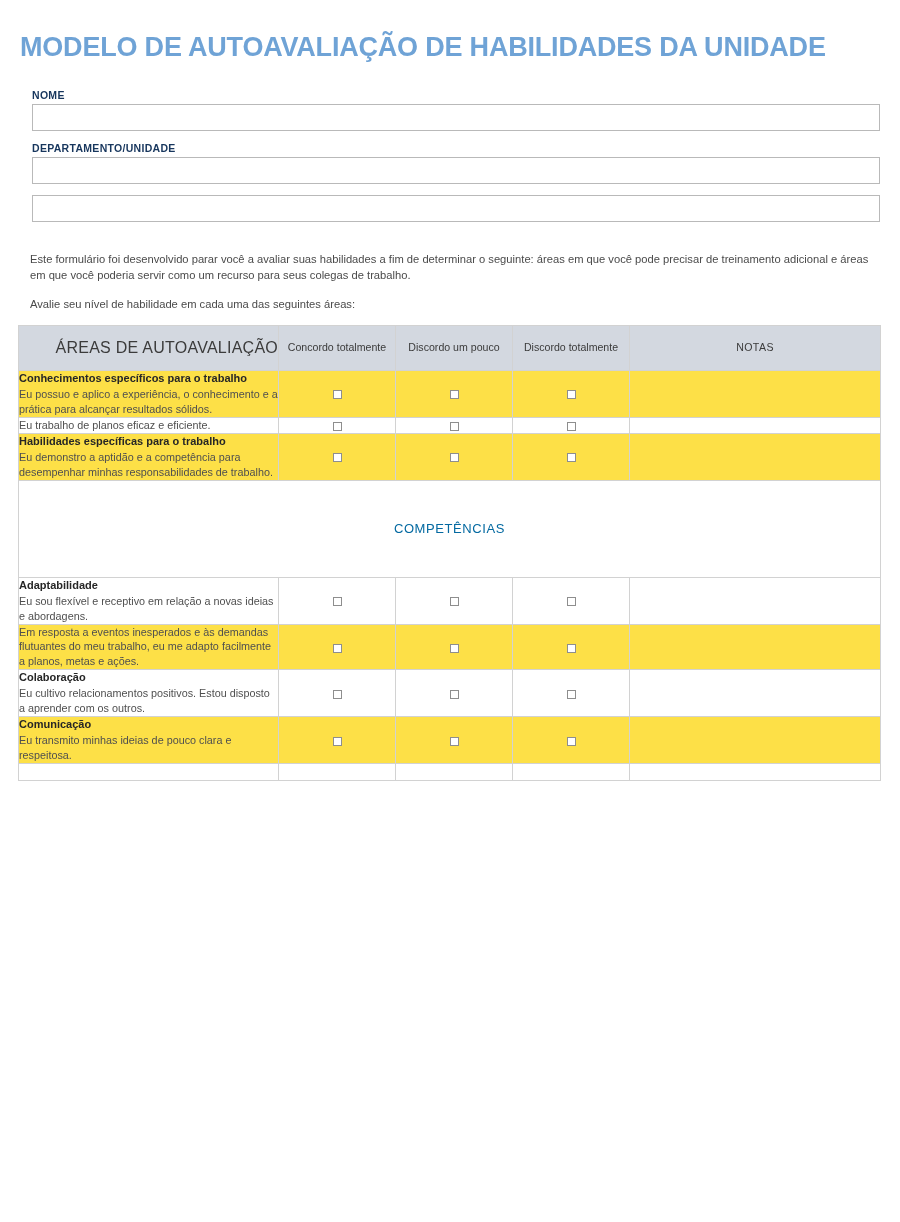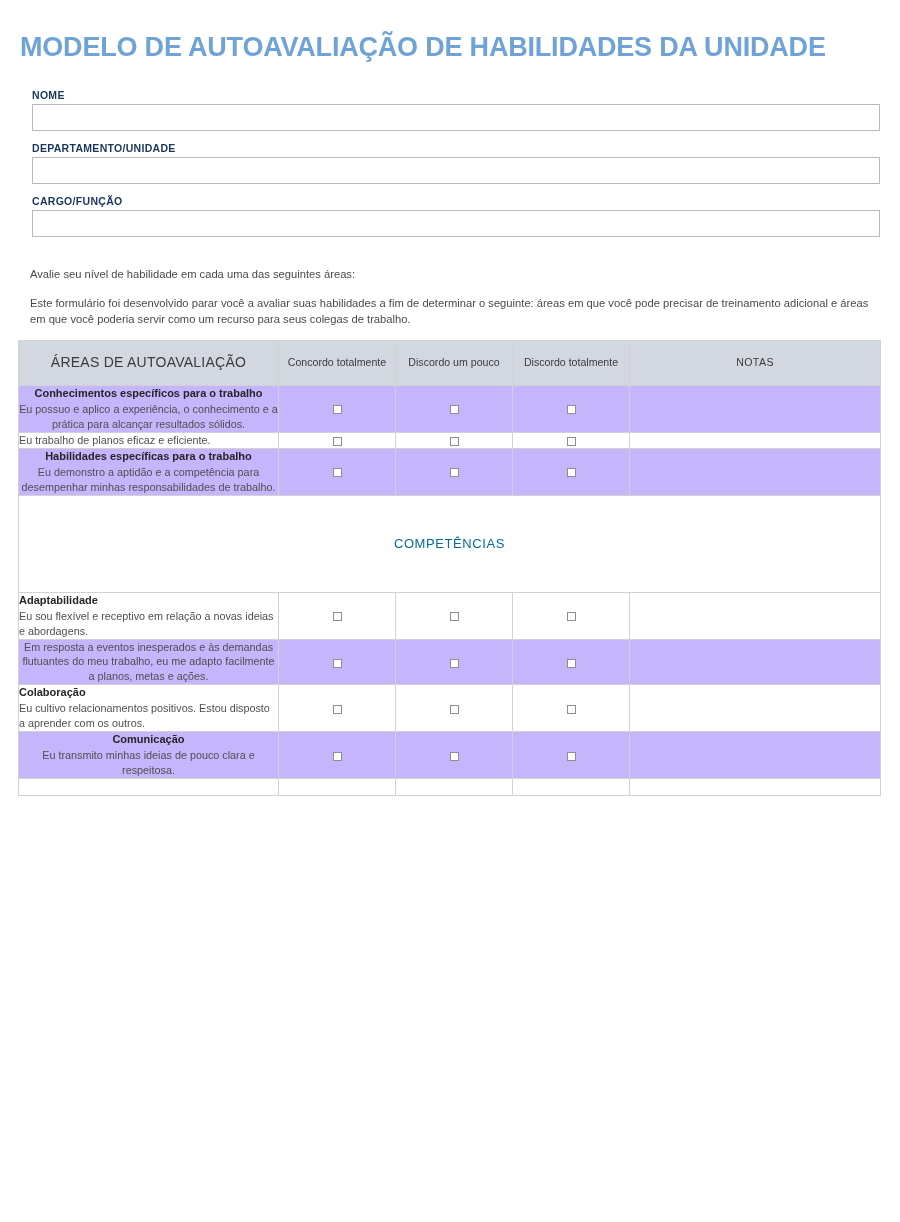--- a/index.html
+++ b/index.html
@@ -103,29 +103,29 @@
 
   thead th {
     background: #d3d8e0;
     color: #3b3b3b;
     font-weight: normal;
     height: 44px;
     line-height: 1.22;
     font-size: 10.6px;
   }
   th.area-head {
-    text-align: center;
+    text-align: right;
     padding-left: 12px;
     letter-spacing: 0.25px;
-    font-size: 14px;
+    font-size: 16px;
   }
   th.opt-head   { text-align: center; padding: 0 4px; }
   th.notes-head { text-align: center; letter-spacing: 0.4px; }
 
-  tbody tr.shaded td { background: #c4b5fd; text-align: center; }
+  tbody tr.shaded td { background: #fde047; }
   tbody tr.plain  td { background: #ffffff; }
 
   td.area-cell {
     text-align: left;
     padding: 10px 12px 11px 12px;
     line-height: 1.38;
     color: #4f4f4f;
     font-size: 10.8px;
   }
   td.area-cell .area-title {
@@ -172,28 +172,27 @@
   <div class="form-area">
     <div class="field-block">
       <div class="field-label">NOME</div>
       <input class="field-input" type="text" placeholder="" style="">
     </div>
     <div class="field-block">
       <div class="field-label">DEPARTAMENTO/UNIDADE</div>
       <input class="field-input" type="text" placeholder="" style="">
     </div>
     <div class="field-block">
-      <div class="field-label">CARGO/FUNÇÃO</div>
       <input class="field-input" type="text" placeholder="" style="">
     </div>
   </div>
 
   <div class="intro">
+    <p>Este formulário foi desenvolvido parar você a avaliar suas habilidades a fim de determinar o seguinte: áreas em que você pode precisar de treinamento adicional e áreas em que você poderia servir como um recurso para seus colegas de trabalho.</p>
     <p>Avalie seu nível de habilidade em cada uma das seguintes áreas:</p>
-    <p>Este formulário foi desenvolvido parar você a avaliar suas habilidades a fim de determinar o seguinte: áreas em que você pode precisar de treinamento adicional e áreas em que você poderia servir como um recurso para seus colegas de trabalho.</p>
   </div>
 
   <div class="table-wrap">
     <table class="assessment">
       <colgroup>
         <col class="c-area">
           <col class="c-opt">
           <col class="c-opt">
           <col class="c-opt">
           <col class="c-notes">

